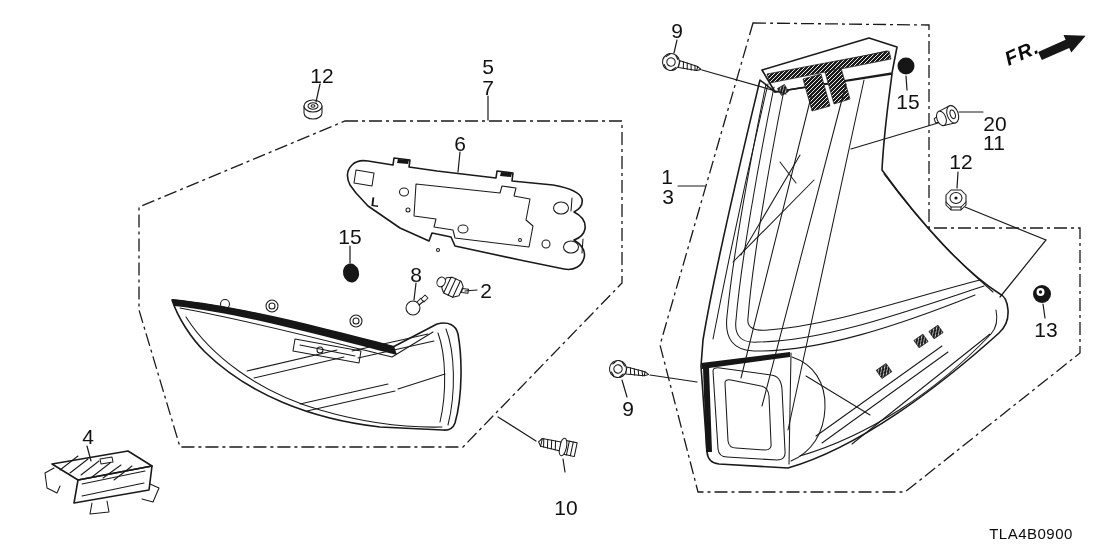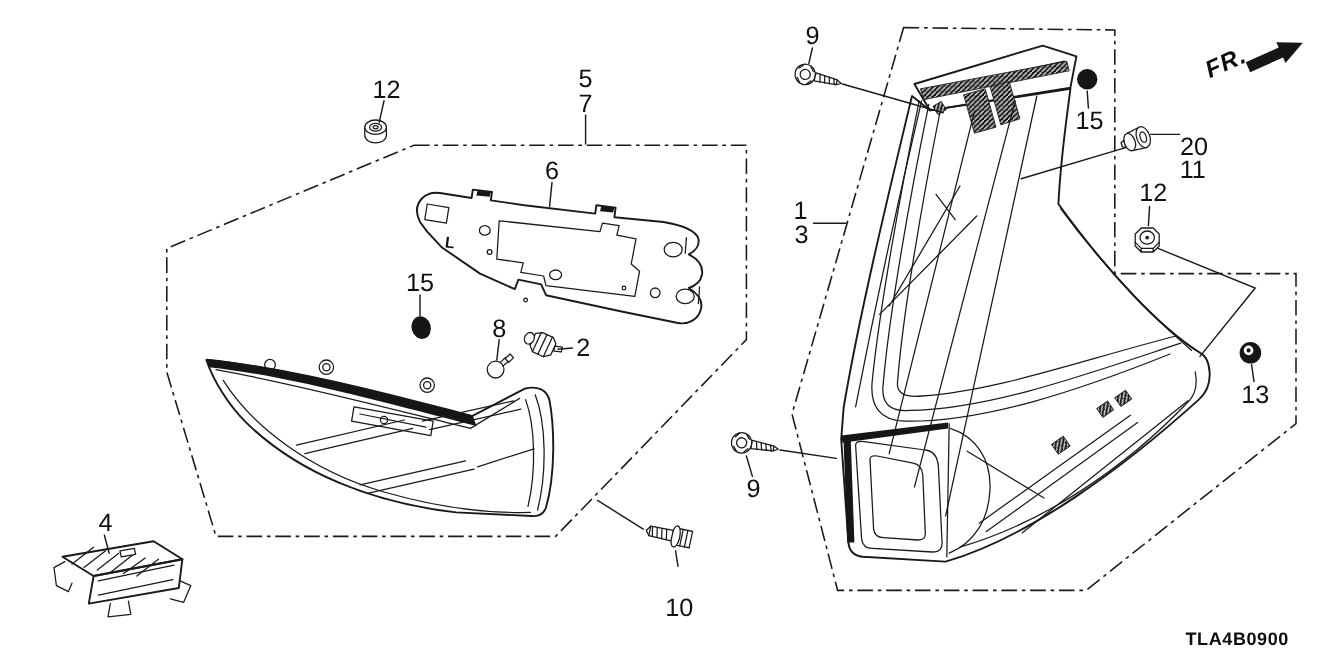--- a/index.html
+++ b/index.html
@@ -15,21 +15,21 @@
   .anno-fr{
     position:absolute;transform:translate(-50%,-50%) rotate(-24deg);
     font-weight:bold;font-style:italic;font-size:20px;color:#0b0b0b;letter-spacing:1px;
   }
   .anno-L{
     position:absolute;transform:translate(-50%,-50%) rotate(7deg);
     font-weight:bold;font-size:13px;color:#111;
   }
   .anno-code{
     position:absolute;transform:translate(-50%,-50%);
-    font-weight:bold;font-size:15px;color:#0b0b0b;letter-spacing:.5px;
+    font-weight:normal;font-size:15px;color:#0b0b0b;letter-spacing:.5px;
   }
   .ln{stroke:#1a1a1a;stroke-width:1.6;fill:none;stroke-linecap:round;stroke-linejoin:round;}
   .thin{stroke:#1a1a1a;stroke-width:1.05;fill:none;stroke-linecap:round;stroke-linejoin:round;}
   .lead{stroke:#1a1a1a;stroke-width:1.2;fill:none;stroke-linecap:round;}
   .phantom{stroke:#1a1a1a;stroke-width:1.3;fill:none;stroke-dasharray:13 4 3 4;}
   .ink{fill:#161616;stroke:none;}
   .chf{fill:url(#ch);stroke:#1a1a1a;stroke-width:.7;}
   .wfill{fill:#ffffff;}
 </style>
 </head>

